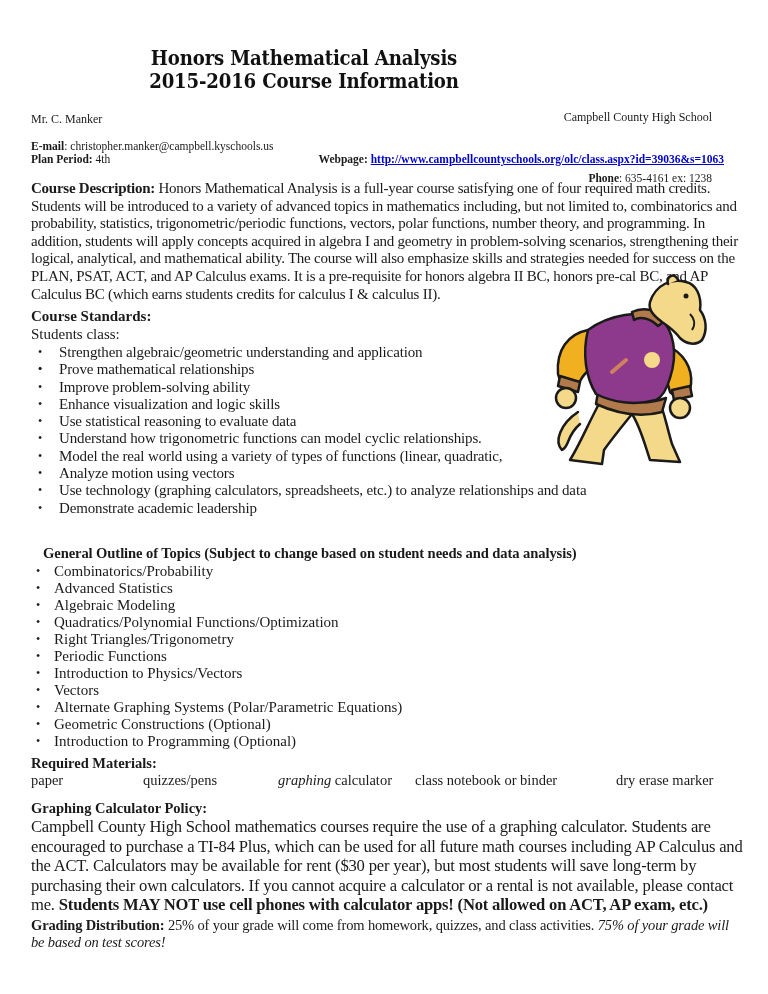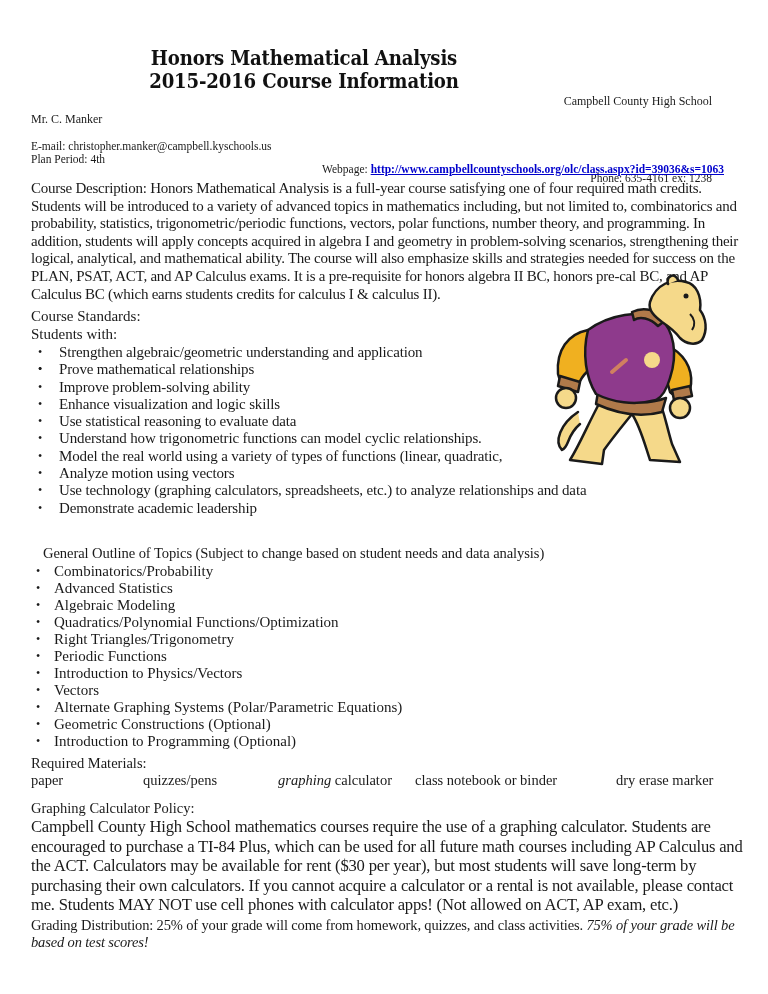--- a/index.html
+++ b/index.html
@@ -12,21 +12,21 @@
     position: absolute; left: 0; width: 608px; top: 47px;
     text-align: center;
     font-family: "DejaVu Serif", serif;
     font-weight: 900; font-size: 19.5px; line-height: 23px;
     color: #111; letter-spacing: -0.2px;
   }
   .title div { transform: scaleX(0.93); }
   .abs { position: absolute; }
   .t15 { font-size: 12px; line-height: 18px; }
   .t11 { font-size: 11.5px; line-height: 13.5px; }
-  .b { font-weight: normal; }
+  .b { font-weight: bold; }
   .i { font-style: italic; }
   .link { color: #0000cc; text-decoration: underline; font-weight: bold; }
   .para {
     position: absolute; left: 31px; width: 710px;
     font-size: 15px; line-height: 17.6px;
   }
   ul.std {
     list-style: none; margin: 0; padding: 0;
   }
   ul.std li {
@@ -44,42 +44,42 @@
 </style>
 </head>
 <body>
 
 <div class="title">
   <div>Honors Mathematical Analysis</div>
   <div>2015-2016 Course Information</div>
 </div>
 
 <div class="abs t15" style="left:31px; top:110px;">Mr. C. Manker</div>
-<div class="abs t15" style="right:56px; top:92px;margin-left:48px;">Campbell County High School</div>
+<div class="abs t15" style="right:56px; top:108px;margin-left:48px;">Campbell County High School</div>
 
 <div class="abs t11" style="left:31px; top:140px;">
   <span class="b">E-mail</span><span>: christopher.manker@campbell.kyschools.us</span>
 </div>
 <div class="abs t11" style="left:31px; top:153px;">
   <span class="b">Plan Period:</span><span> 4th</span>
 </div>
 <div class="abs t11" style="right:56px; top:140px; text-align:left;margin-top:32px;">
   <span class="b">Phone</span><span>: 635-4161 ex: 1238</span>
 </div>
-<div class="abs t11" style="right:44px; top:163px; text-align:right; white-space:nowrap;">
+<div class="abs t11" style="right:44px; top:153px; text-align:right; white-space:nowrap;">
   <span class="b">Webpage: </span><a class="link">http://www.campbellcountyschools.org/olc/class.aspx?id=39036&amp;s=1063</a>
 </div>
 
 <div class="para" style="top:180px; width:712px; letter-spacing:-0.25px;">
   <span class="b">Course Description:</span><span> Honors Mathematical Analysis is a full-year course satisfying one of four required math credits. Students will be introduced to a variety of advanced topics in mathematics including, but not limited to, combinatorics and probability, statistics, trigonometric/periodic functions, vectors, polar functions, number theory, and programming.  In addition, students will apply concepts acquired in algebra I and geometry in problem-solving scenarios, strengthening their logical, analytical, and mathematical ability.  The course will also emphasize skills and strategies needed for success on the PLAN, PSAT, ACT, and AP Calculus exams.  It is a pre-requisite for honors algebra II BC, honors pre-cal BC, and AP Calculus BC (which earns students credits for calculus I &amp; calculus II).</span>
 </div>
 
 <div class="para" style="top:308px;">
   <div class="b">Course Standards:</div>
-  <div>Students with:</div>
+  <div>Students class:</div>
 </div>
 <ul class="std abs" style="left:0; top:344px; width:700px; letter-spacing:-0.15px;">
   <li><span class="bullet">•</span><span>Strengthen algebraic/geometric understanding and application</span></li>
   <li><span class="bullet">•</span></li>
   <li><span class="bullet">•</span><span>Prove mathematical relationships</span></li>
   <li><span class="bullet">•</span><span>Improve problem-solving ability</span></li>
   <li><span class="bullet">•</span><span>Enhance visualization and logic skills</span></li>
   <li><span class="bullet">•</span><span>Use statistical reasoning to evaluate data</span></li>
   <li><span class="bullet">•</span><span>Understand how trigonometric functions can model cyclic relationships.</span></li>
   <li><span class="bullet">•</span><span>Model the real world using a variety of types of functions (linear, quadratic,</span></li>

